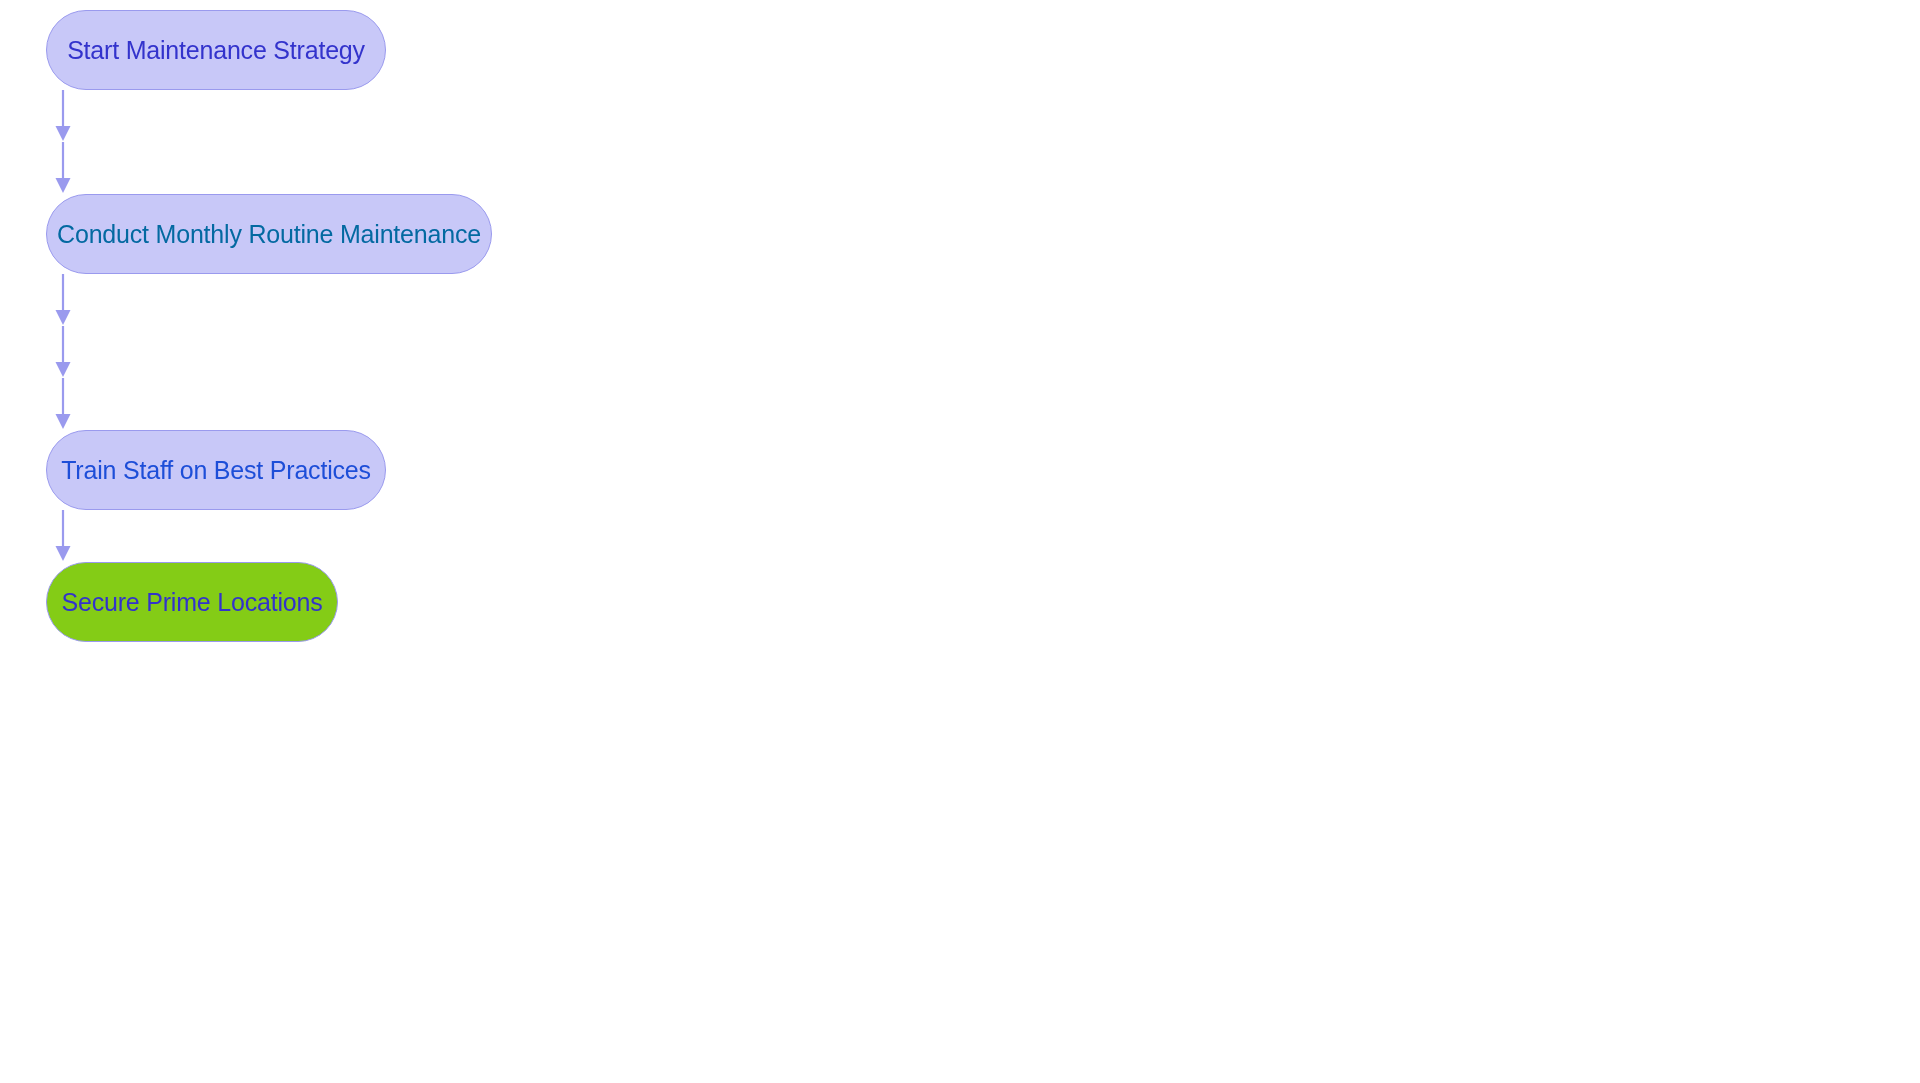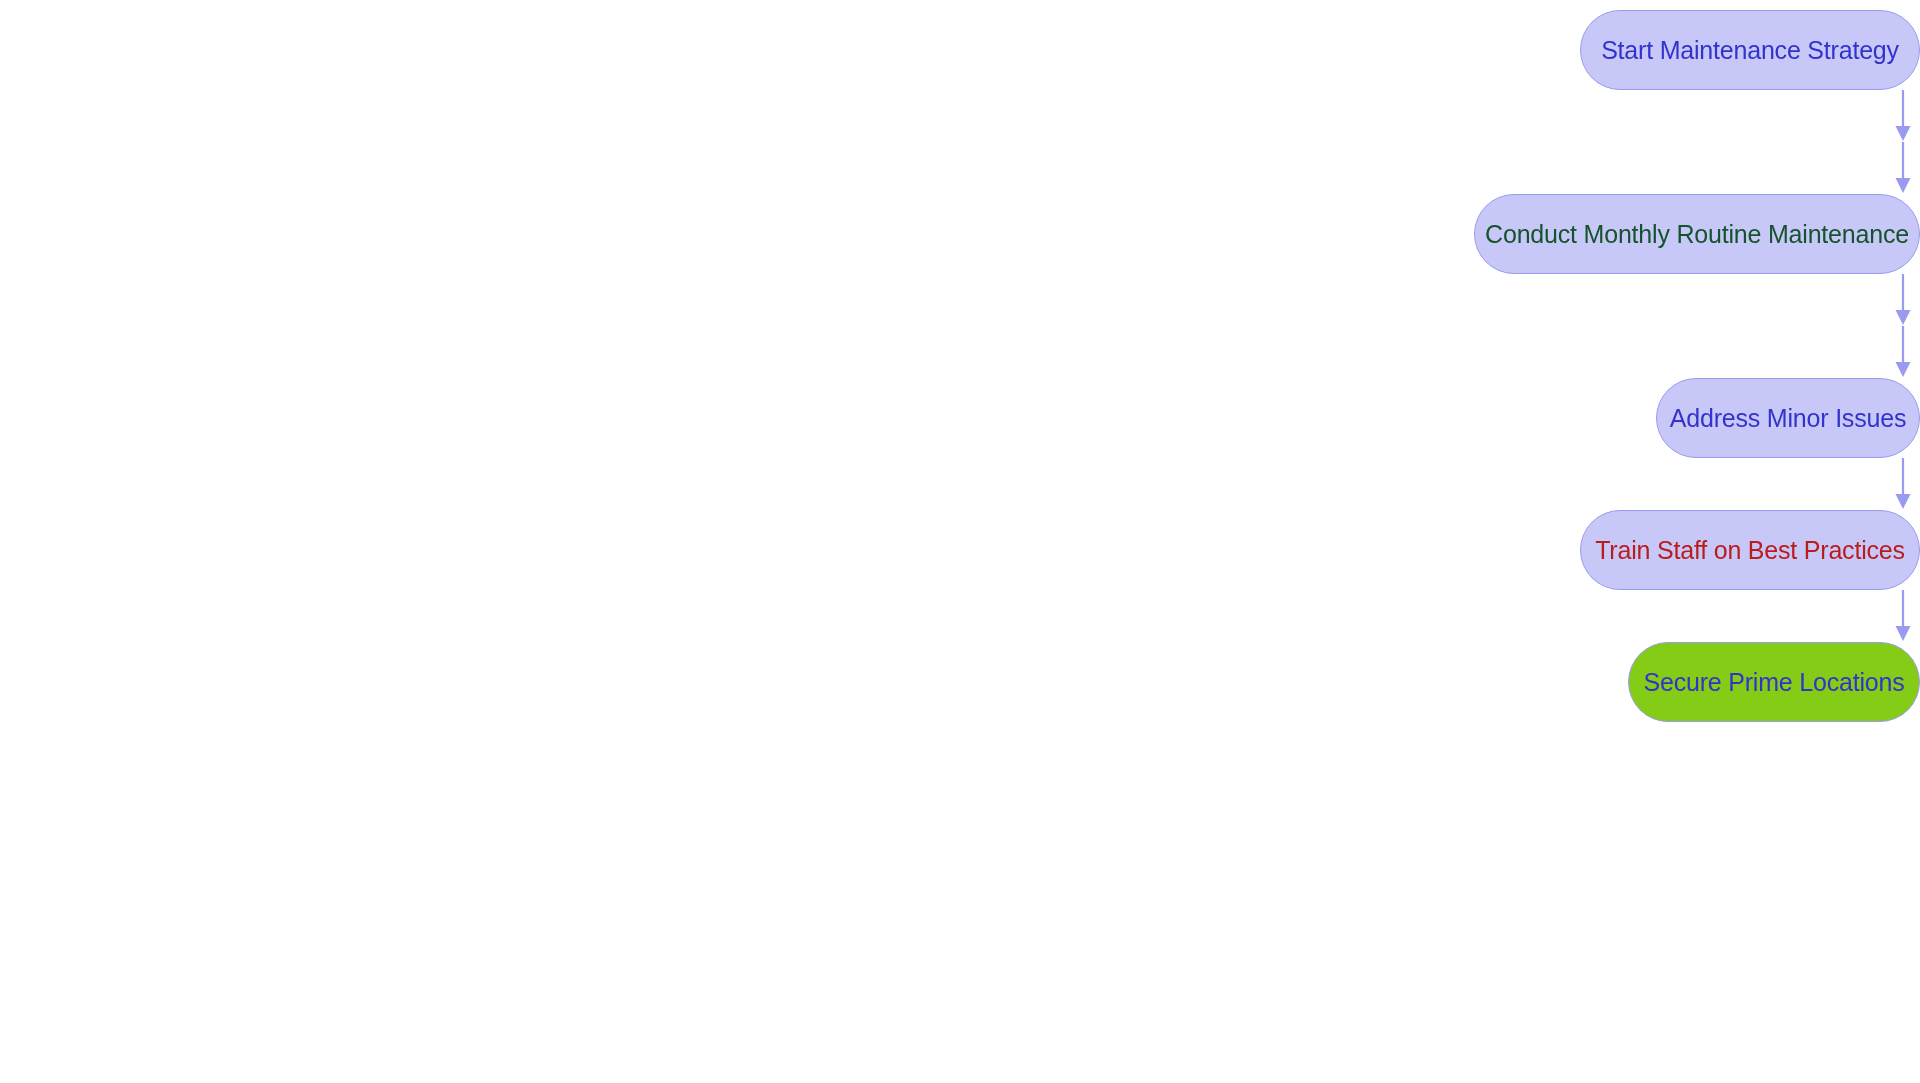--- a/index.html
+++ b/index.html
@@ -23,24 +23,25 @@
   }
 
   .flow-column {
     position: absolute;
     left: 0;
     top: 0;
     width: 1920px;
     height: 1083px;
     display: flex;
     flex-direction: column;
-    align-items: flex-end;
+    align-items: flex-start;
     justify-content: flex-start;
     padding-top: 10px;
     box-sizing: border-box;
+    padding-left: 46px;
   }
 
   .flow-node {
     position: relative;
     height: 80px;
     box-sizing: border-box;
     background: #c8c8f8;
     border: 1.6px solid #9a9aee;
     border-radius: 40px;
     display: flex;
@@ -94,51 +95,48 @@
 
 
     <div class="flow-connector">
       <svg viewBox="0 0 34 52" xmlns="http://www.w3.org/2000/svg" aria-hidden="true">
         <line x1="17" y1="0" x2="17" y2="38" stroke="#9a9aee" stroke-width="2.2"></line>
         <polygon points="17,51 9.5,36 24.5,36" fill="#9a9aee"></polygon>
       </svg>
     </div>
 
     <div class="flow-node" style="width: 446px; background: rgb(200, 200, 248); border-color: rgb(154, 154, 238);">
-      <span class="flow-node-label" style="color: #14532d;">Conduct Monthly Routine Maintenance</span>
+      <span class="flow-node-label" style="color: #0369a1;">Conduct Monthly Routine Maintenance</span>
     </div>
 
     <div class="flow-connector">
       <svg viewBox="0 0 34 52" xmlns="http://www.w3.org/2000/svg" aria-hidden="true">
         <line x1="17" y1="0" x2="17" y2="38" stroke="#9a9aee" stroke-width="2.2"></line>
         <polygon points="17,51 9.5,36 24.5,36" fill="#9a9aee"></polygon>
       </svg>
     </div>
 
 
     <div class="flow-connector">
       <svg viewBox="0 0 34 52" xmlns="http://www.w3.org/2000/svg" aria-hidden="true">
         <line x1="17" y1="0" x2="17" y2="38" stroke="#9a9aee" stroke-width="2.2"></line>
         <polygon points="17,51 9.5,36 24.5,36" fill="#9a9aee"></polygon>
       </svg>
     </div>
 
-    <div class="flow-node" style="width: 264px; background: rgb(200, 200, 248); border-color: rgb(154, 154, 238);">
-      <span class="flow-node-label" style="color: rgb(51, 51, 204);">Address Minor Issues</span>
-    </div>
 
     <div class="flow-connector">
       <svg viewBox="0 0 34 52" xmlns="http://www.w3.org/2000/svg" aria-hidden="true">
         <line x1="17" y1="0" x2="17" y2="38" stroke="#9a9aee" stroke-width="2.2"></line>
         <polygon points="17,51 9.5,36 24.5,36" fill="#9a9aee"></polygon>
       </svg>
     </div>
 
     <div class="flow-node" style="width: 340px; background: rgb(200, 200, 248); border-color: rgb(154, 154, 238);">
-      <span class="flow-node-label" style="color: #b91c1c;">Train Staff on Best Practices</span>
+      <span class="flow-node-label" style="color: #1d4ed8;">Train Staff on Best Practices</span>
     </div>
 
     <div class="flow-connector">
       <svg viewBox="0 0 34 52" xmlns="http://www.w3.org/2000/svg" aria-hidden="true">
         <line x1="17" y1="0" x2="17" y2="38" stroke="#9a9aee" stroke-width="2.2"></line>
         <polygon points="17,51 9.5,36 24.5,36" fill="#9a9aee"></polygon>
       </svg>
     </div>
 
     <div class="flow-node" style="width: 292px; background: #84cc16; border-color: rgb(154, 154, 238);">

